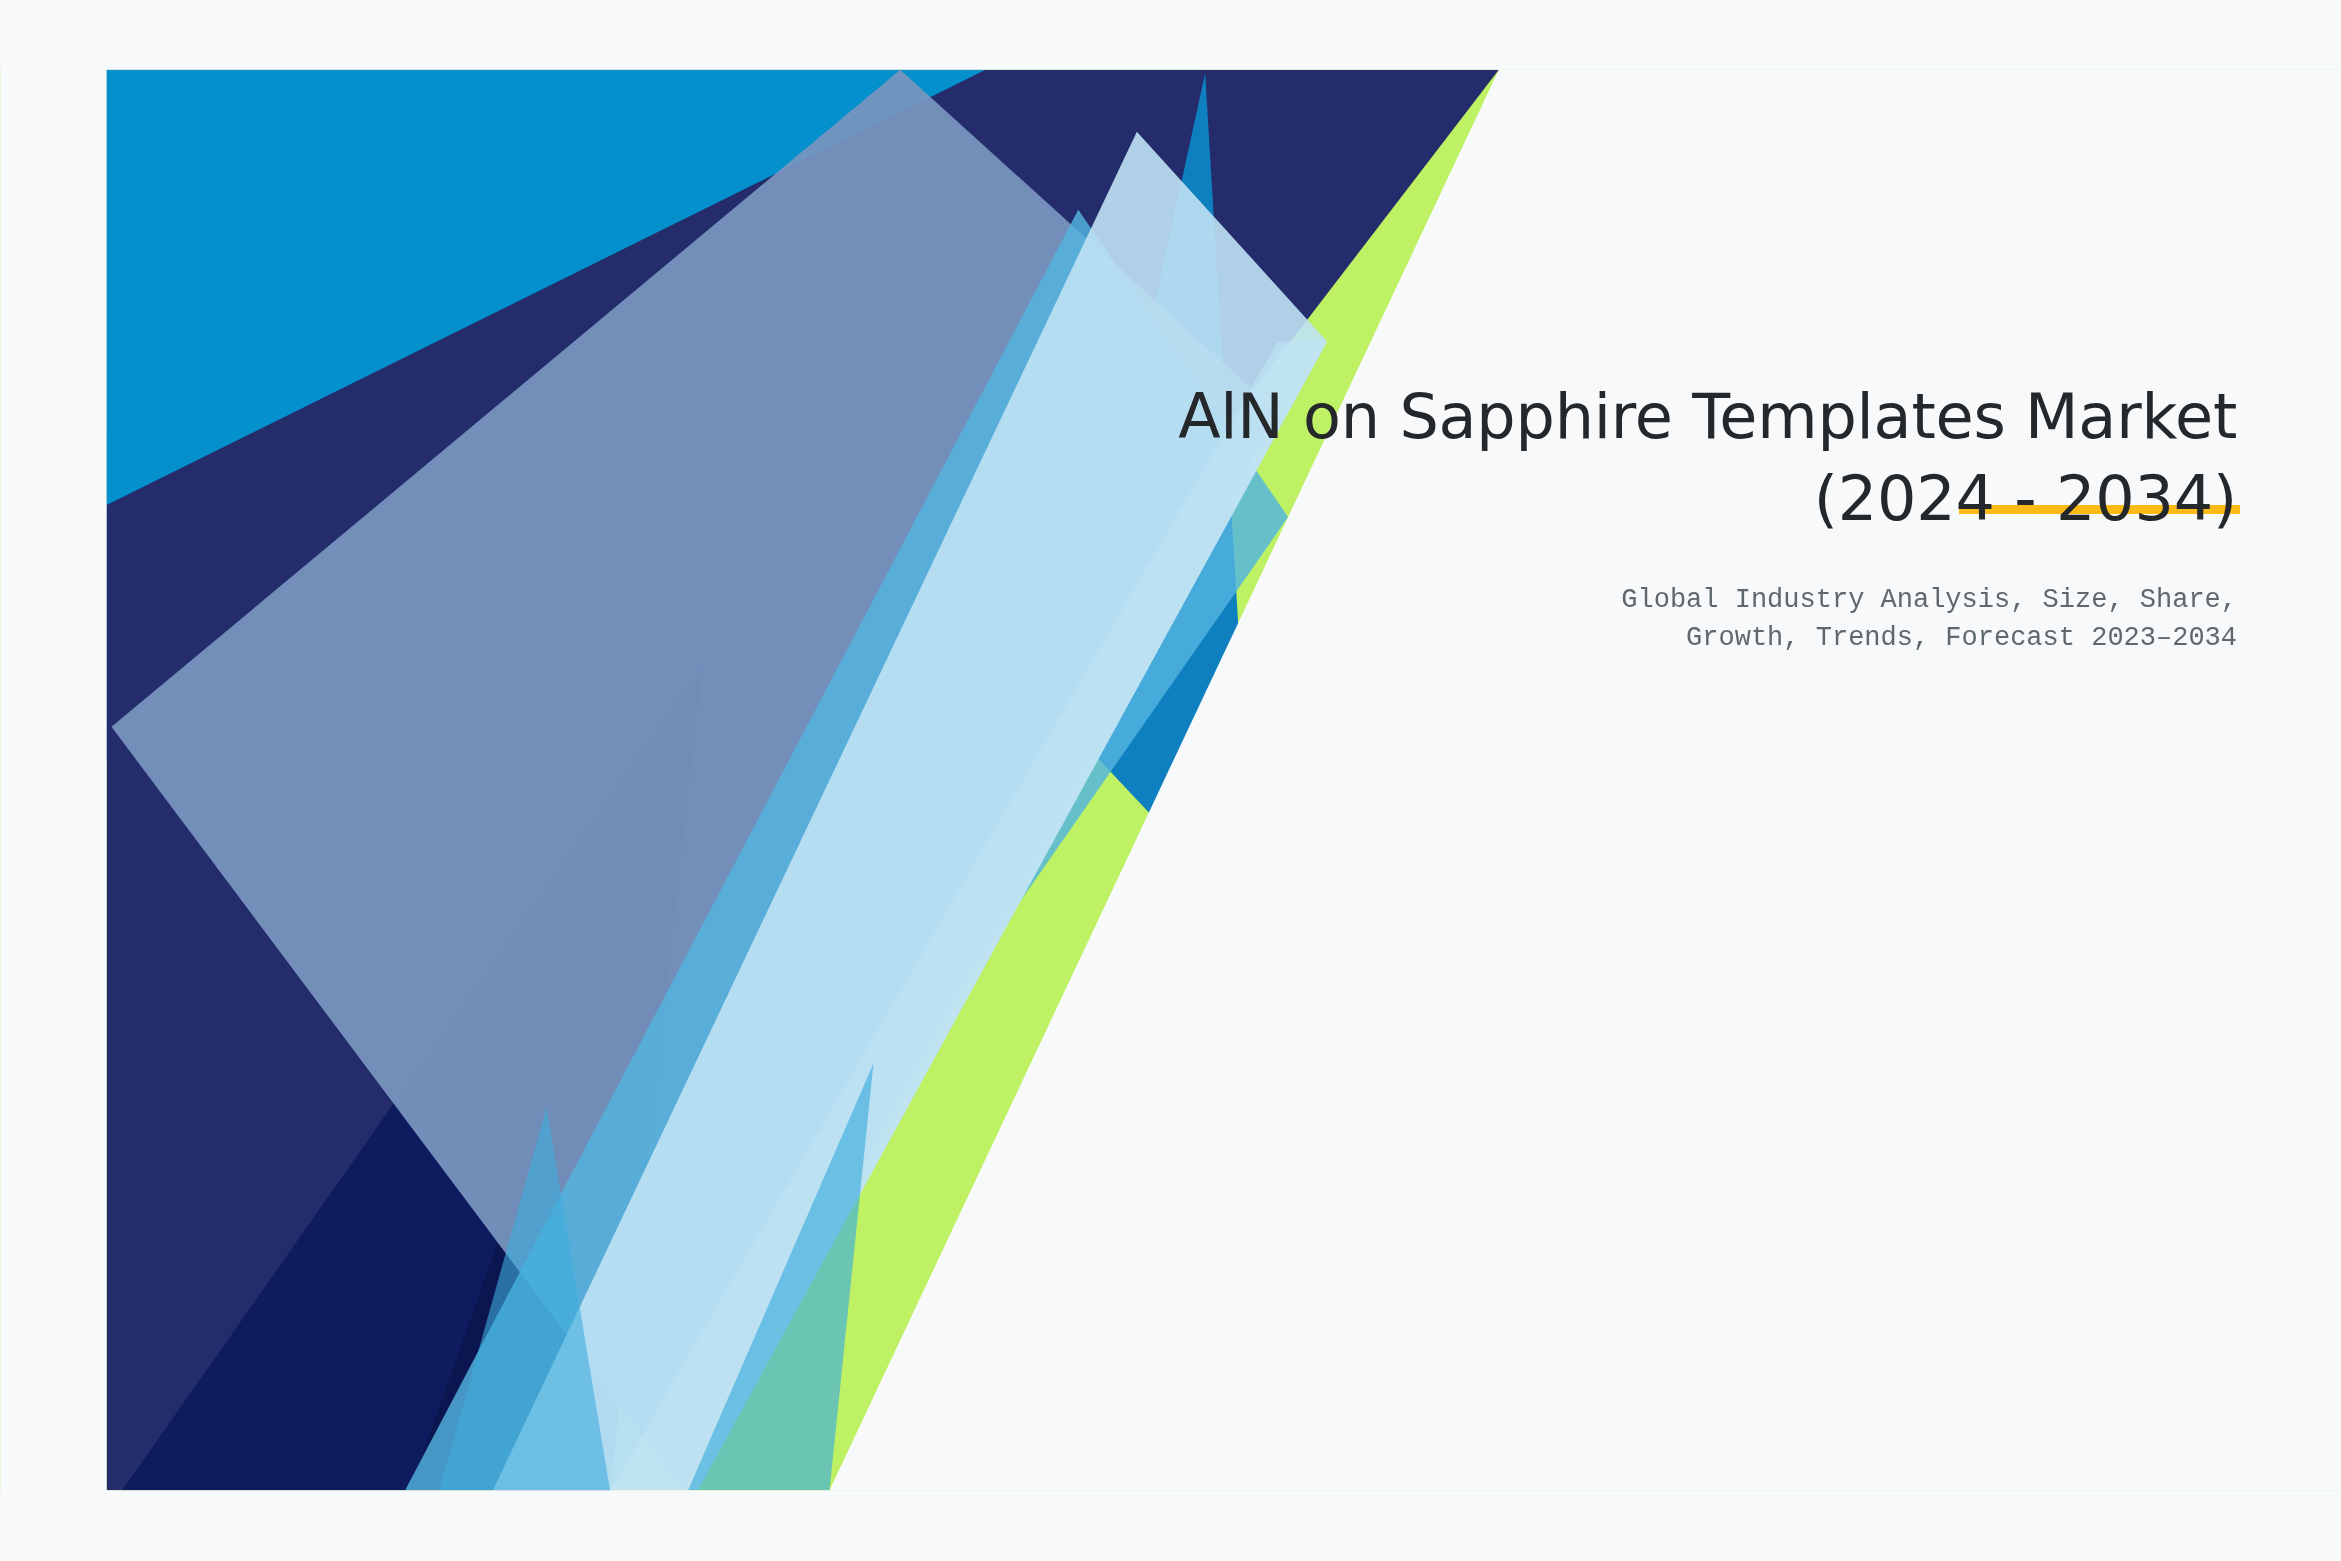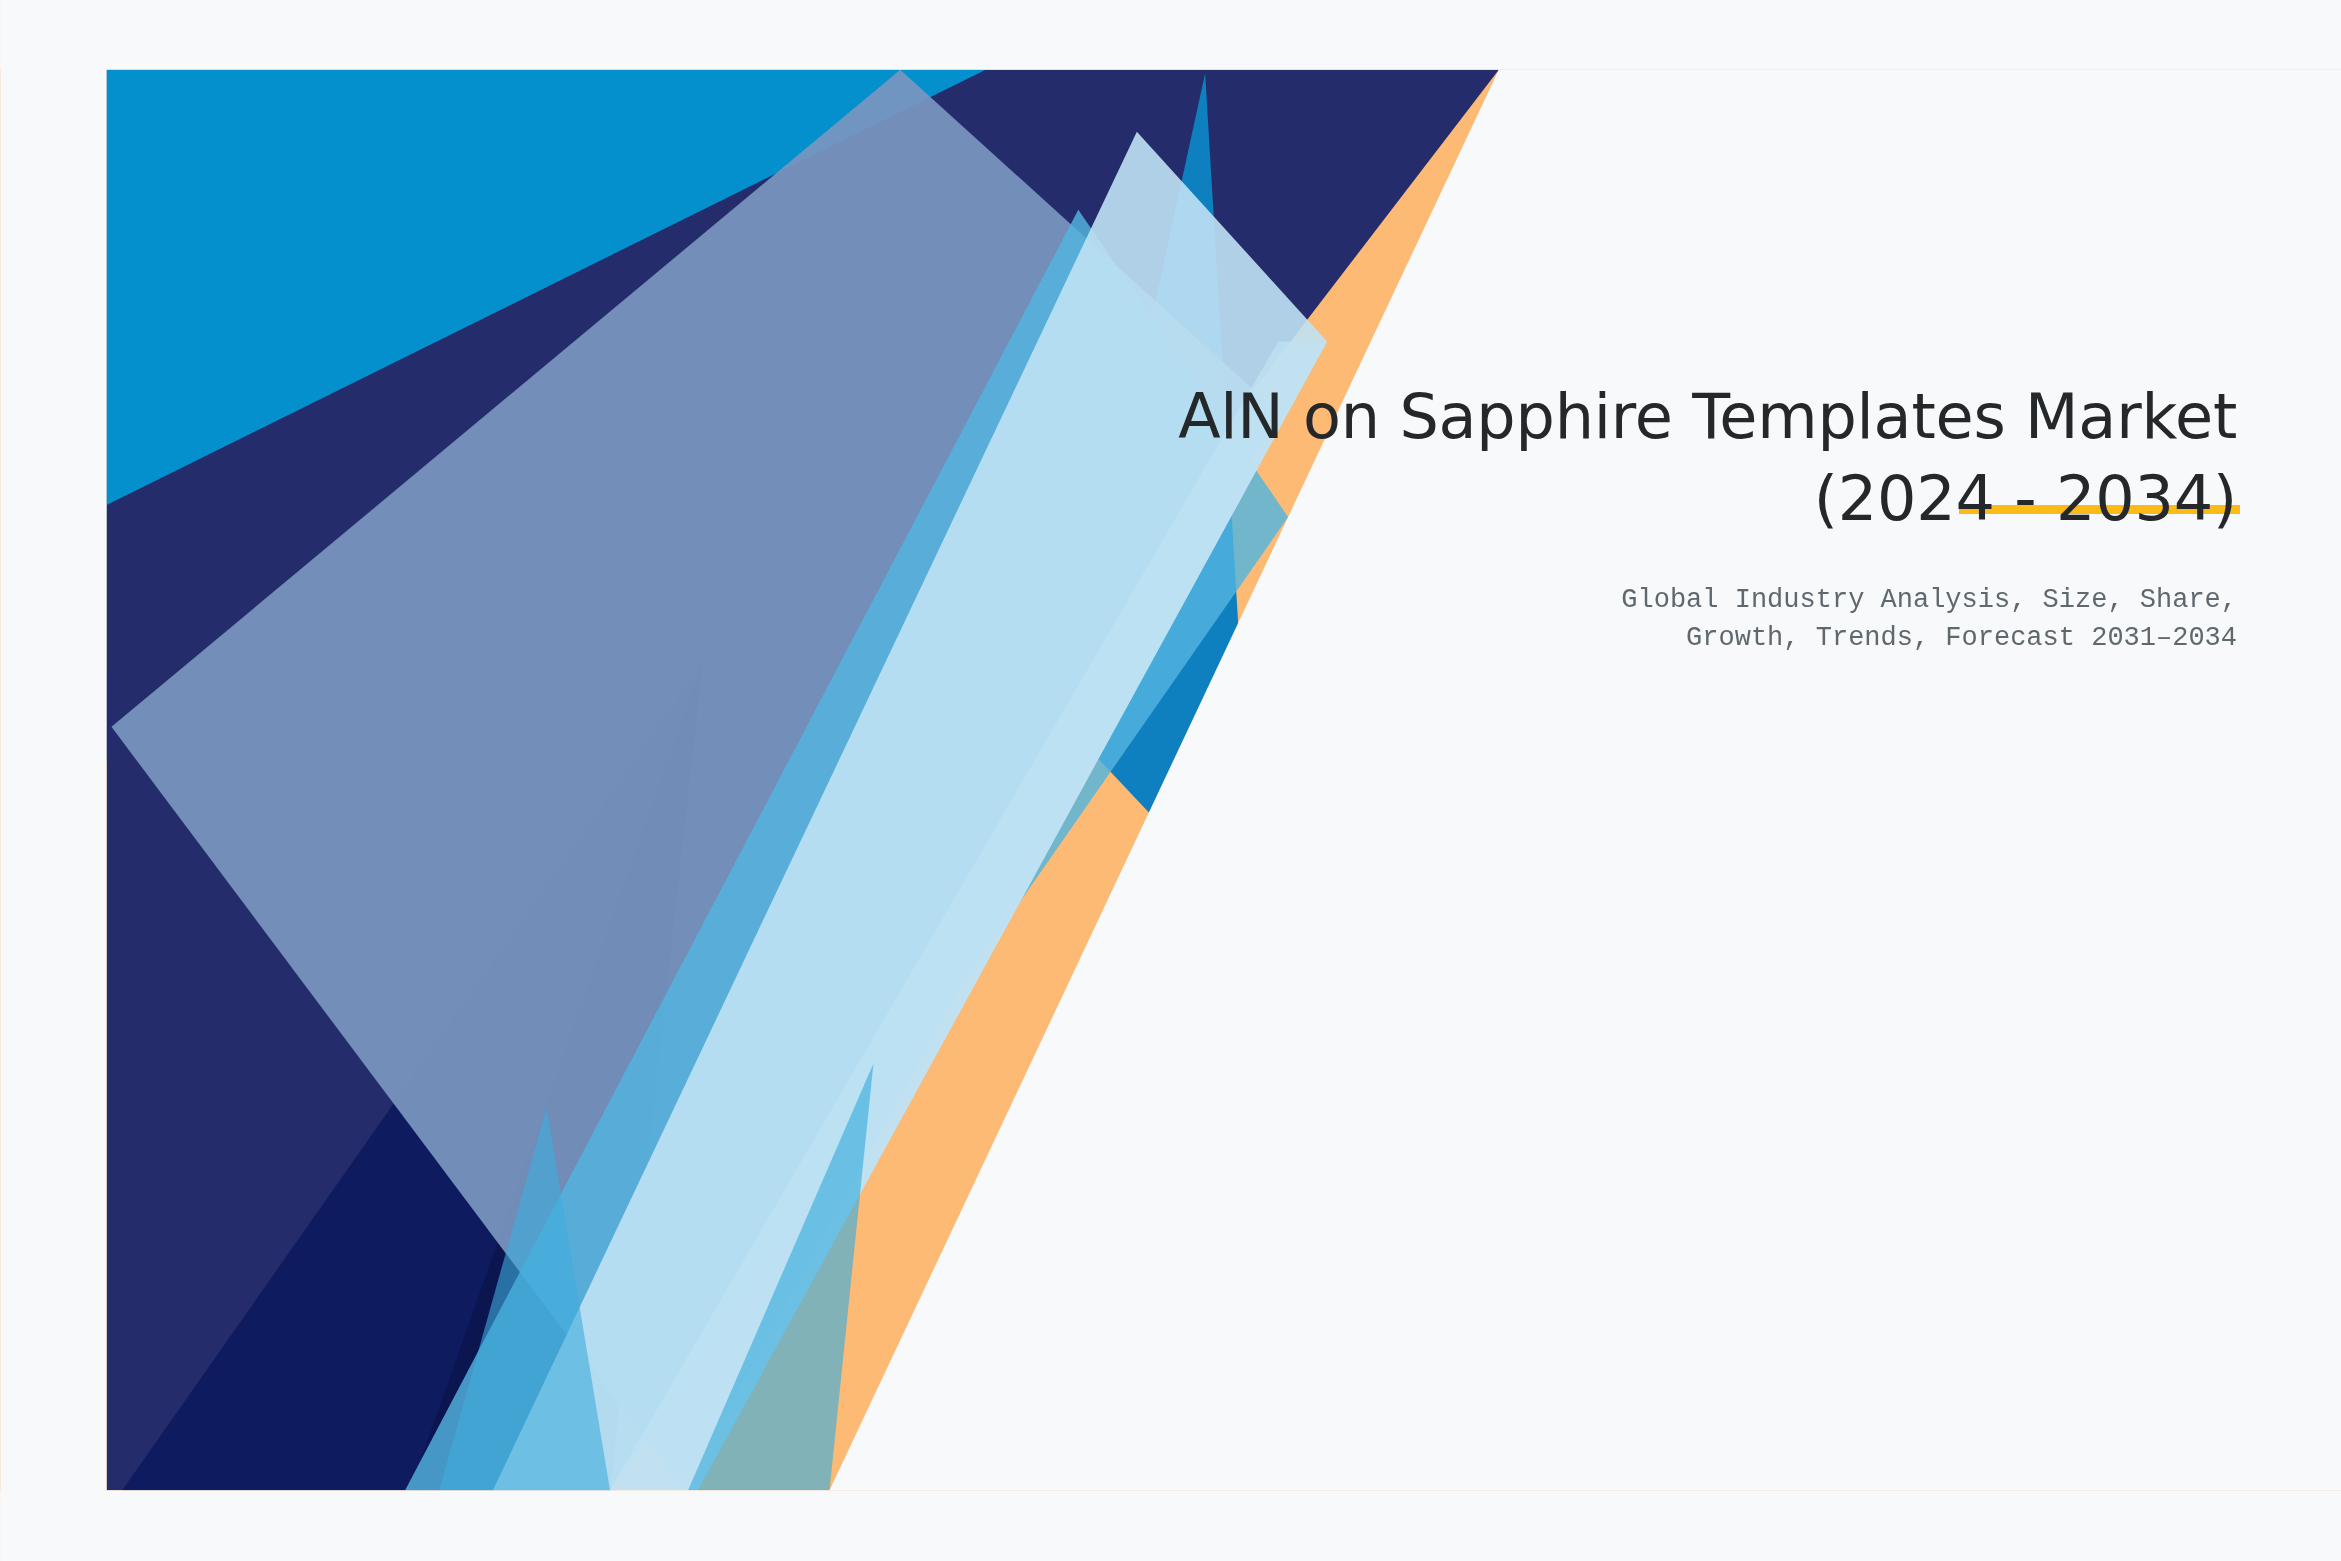--- a/index.html
+++ b/index.html
@@ -4,21 +4,21 @@
 <style>
   html, body {
     margin: 0;
     padding: 0;
     background: #ffffff;
   }
   #page {
     position: relative;
     width: 2342px;
     height: 1561px;
-    background: #fdba74;
+    background: #bef264;
     overflow: hidden;
     font-family: "DejaVu Sans", sans-serif;
   }
 
   
   #artwork {
     position: absolute;
     left: 0;
     top: 0;
     width: 2342px;
@@ -145,19 +145,19 @@
   <div id="text-block">
 
     <div id="title-wrap">
       <span class="title-line first">AlN on Sapphire Templates Market</span>
       <span class="title-line second">(2024 - 2034)</span>
       <span id="accent-bar"></span>
     </div>
 
     <div id="subtitle">
       <span class="sub-line">Global Industry Analysis, Size, Share,</span>
-      <span class="sub-line">Growth, Trends, Forecast 2031–2034</span>
+      <span class="sub-line">Growth, Trends, Forecast 2023–2034</span>
     </div>
 
   </div>
 
 </div>
 
 
 </body></html>

